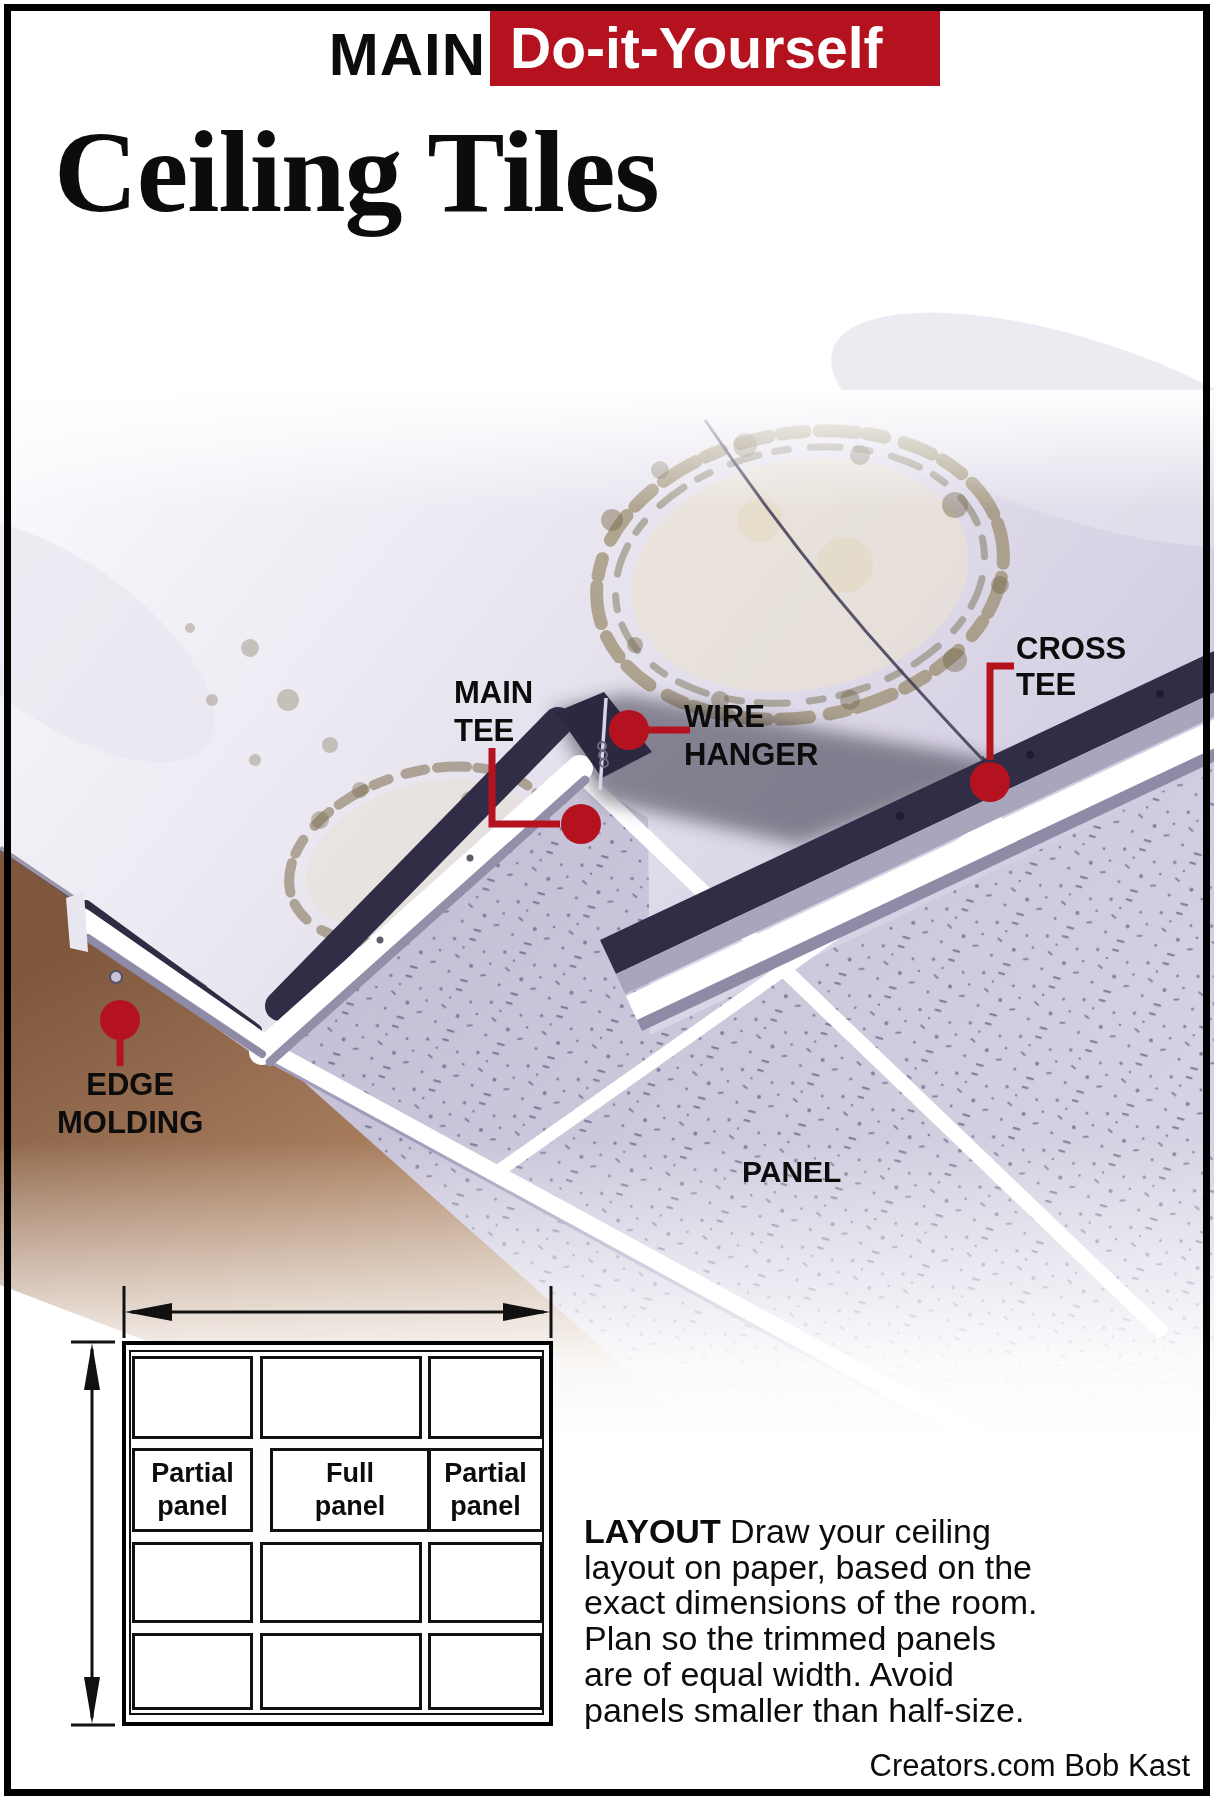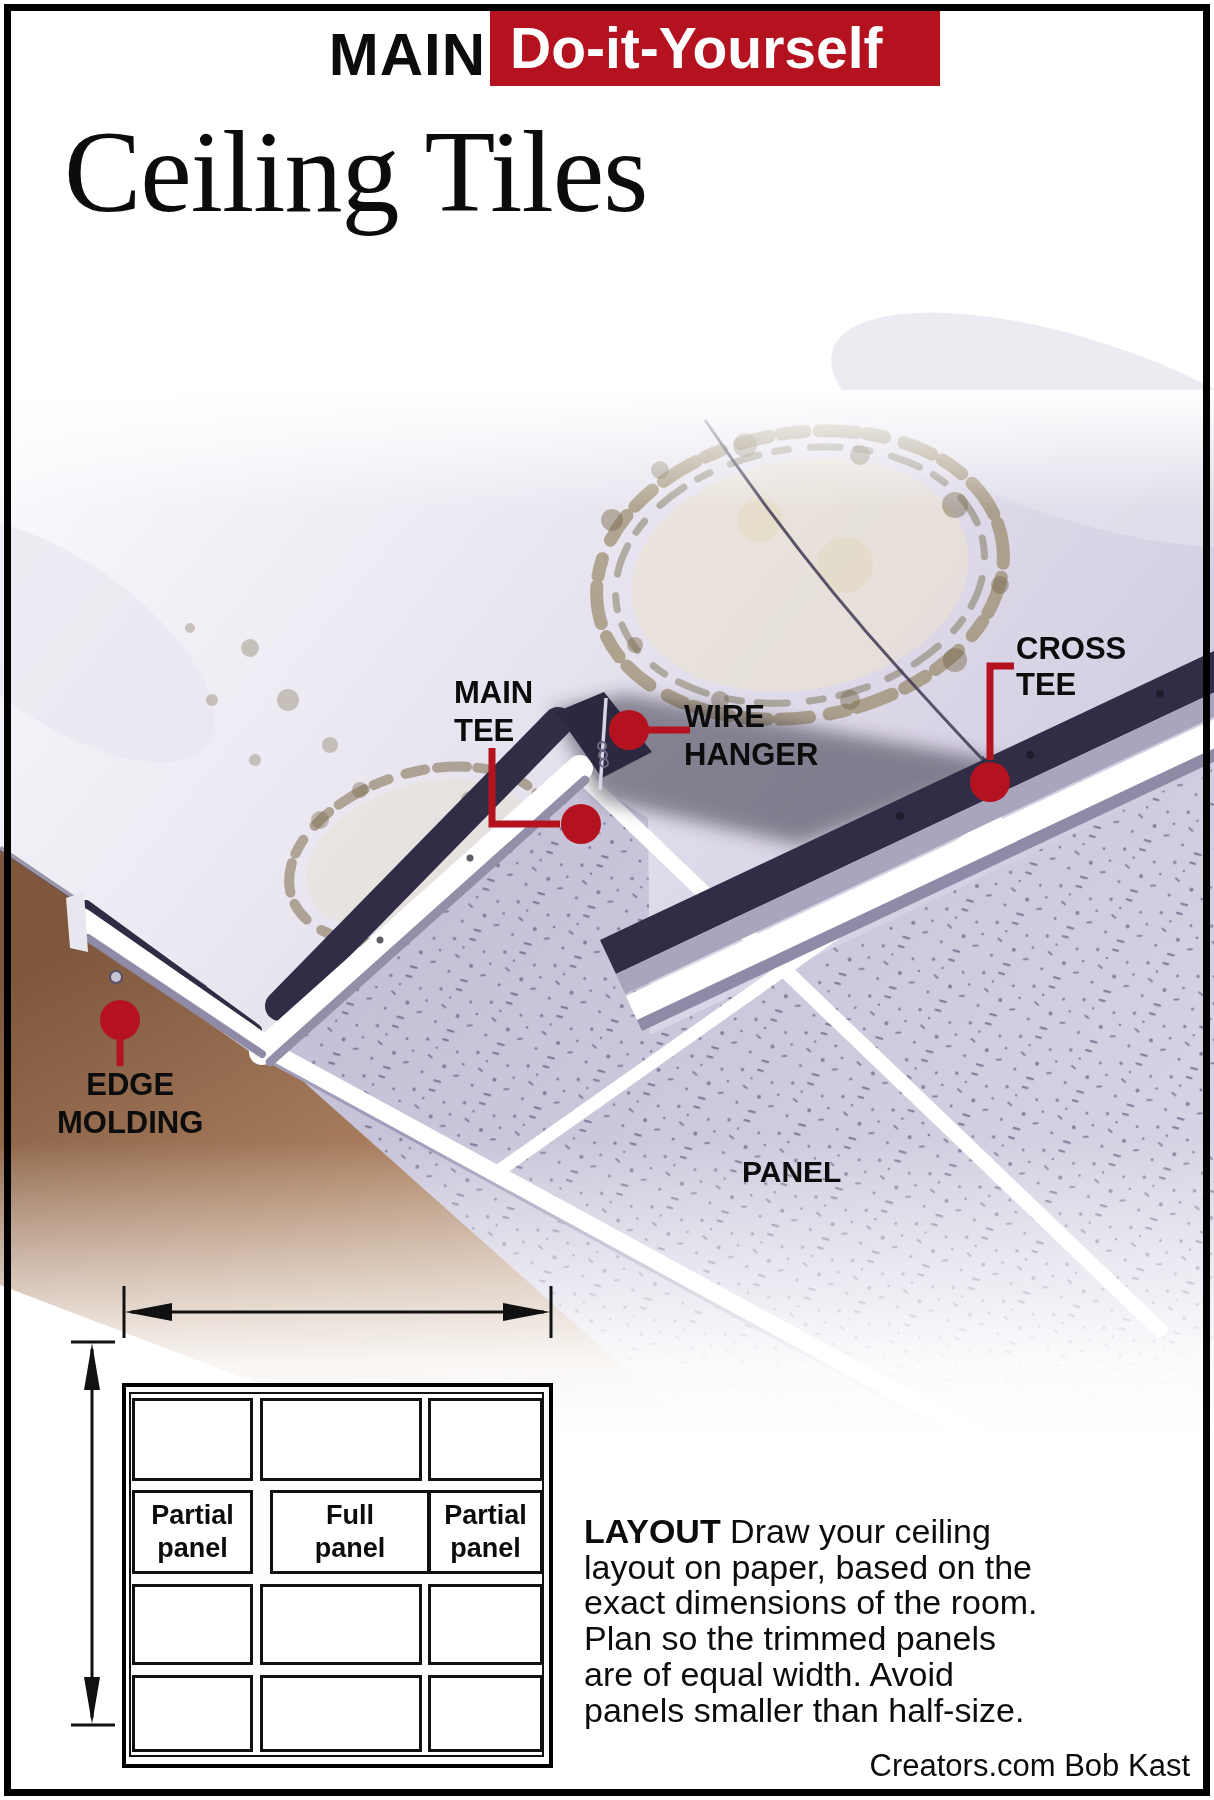--- a/index.html
+++ b/index.html
@@ -6,31 +6,31 @@
   #page{position:relative;width:1214px;height:1800px;background:#fff;overflow:hidden;
         font-family:"Liberation Sans",sans-serif;color:#0c0c0c;}
   #frame{position:absolute;inset:4px;border:7px solid #000;pointer-events:none;z-index:50;}
   #art{position:absolute;inset:0;z-index:1;}
   .abs{position:absolute;}
   
   #home-label{left:200px;top:24px;width:286px;text-align:right;font-weight:700;font-size:60px;line-height:62px;letter-spacing:1px;}
   #diy-badge{left:490px;top:11px;width:450px;height:75px;background:#b5121f;}
   #diy-badge span{display:block;padding-left:20px;font-weight:700;font-size:57px;line-height:75px;color:#ffffff;letter-spacing:0;}
   
-  #page-title{left:64px;top:112px;font-family:"Liberation Serif",serif;font-weight:400;font-size:116px;line-height:120px;letter-spacing:-1px;}
+  #page-title{left:54px;top:112px;font-family:"Liberation Serif",serif;font-weight:700;font-size:116px;line-height:120px;letter-spacing:-1px;}
   #intro{left:60px;top:258px;width:920px;font-family:"Liberation Serif",serif;font-size:40px;line-height:46px;white-space:pre-line;}
   
   .calloutLabel{position:absolute;font-weight:700;font-size:31px;line-height:38px;white-space:pre-line;z-index:10;}
   #lbl-main-tee{left:454px;top:668px;margin-top:6px;}
   #lbl-wire-hanger{left:684px;top:698px;}
   #lbl-cross-tee{left:1016px;top:631px;line-height:36px;}
   #lbl-edge-molding{left:57px;top:1066px;text-align:center;}
   #lbl-panel{left:742px;top:1153px;font-size:30px;}
   
-  #grid-box{left:122px;top:1341px;width:423px;height:377px;border:4px solid #000;background:#fefefe;z-index:12;margin-top:42px;}
+  #grid-box{left:122px;top:1341px;width:423px;height:377px;border:4px solid #000;background:#fefefe;z-index:12;}
   #grid-inner{position:absolute;left:3px;top:5px;width:411px;height:361px;border:2px solid #111;}
   .cell{position:absolute;background:#fff;border:3px solid #111;box-sizing:border-box;
         display:flex;align-items:center;justify-content:center;text-align:center;
         font-weight:700;font-size:27px;line-height:33px;white-space:pre-line;}
   
   #layout-note{left:584px;top:1478px;width:520px;font-size:34px;line-height:35.8px;white-space:pre-line;z-index:12;}
   #layout-note .b{font-weight:700;}
   
   #credit{left:690px;top:1748px;width:500px;text-align:right;font-size:31px;z-index:12;}
 </style>

